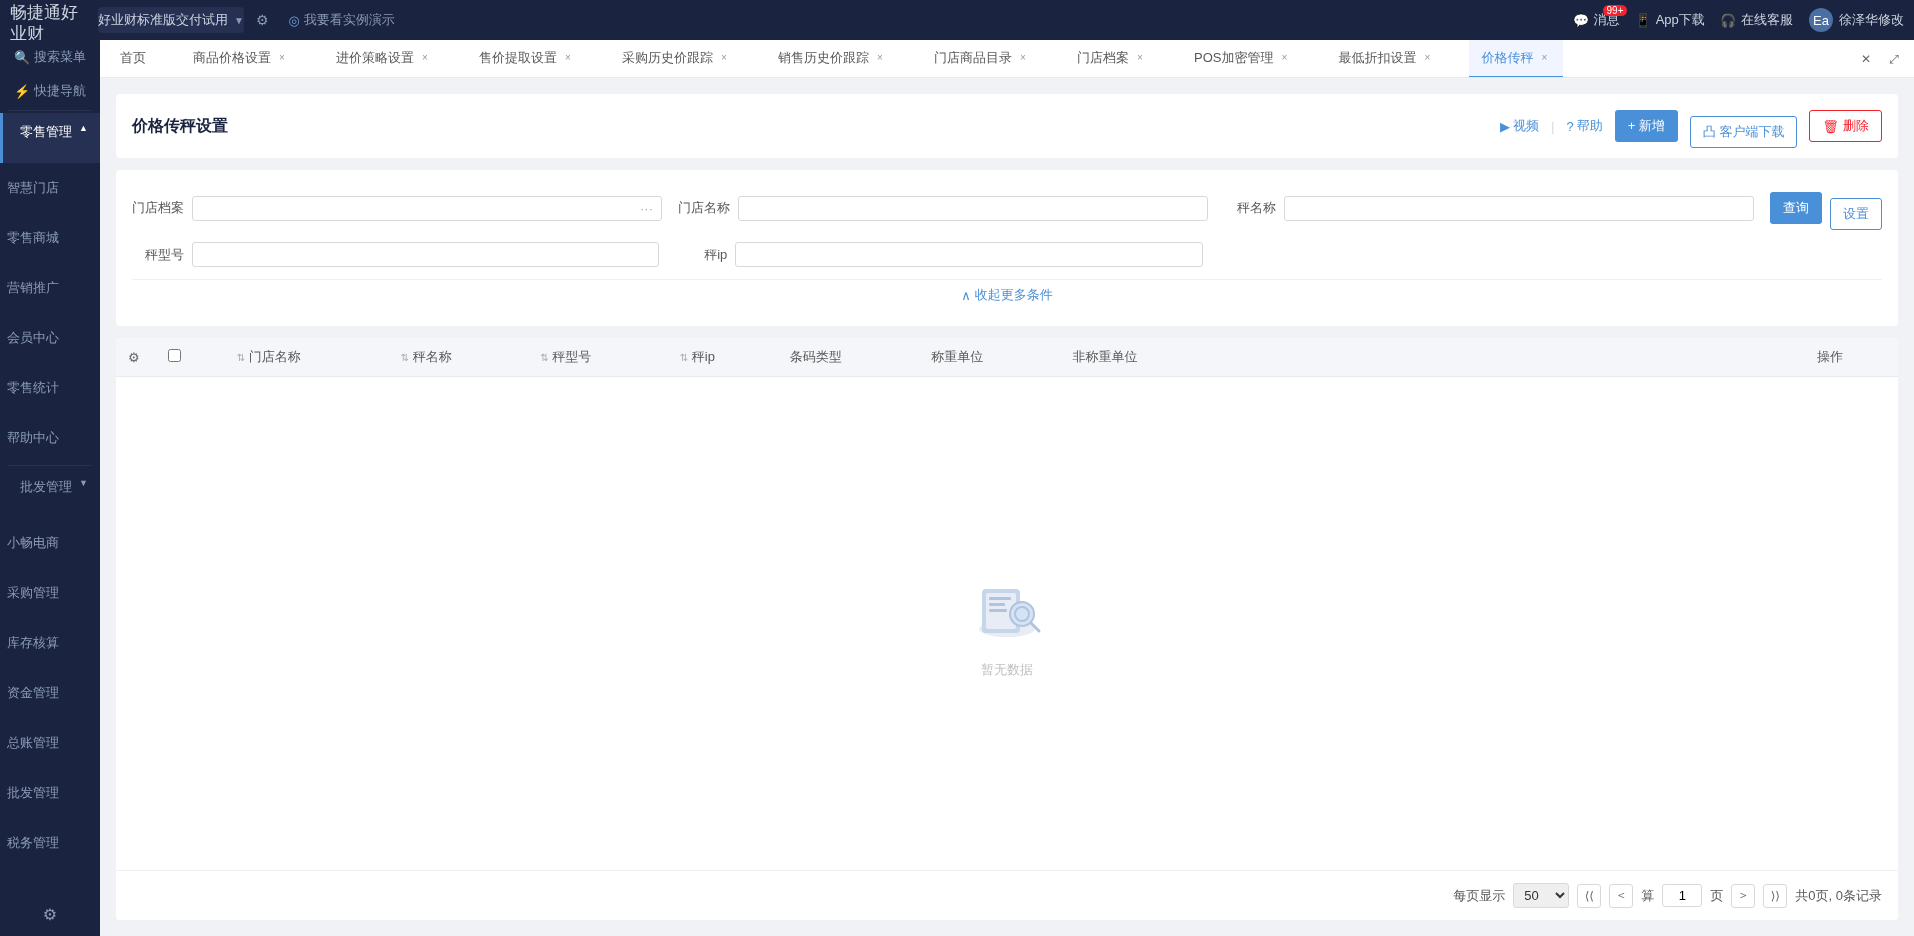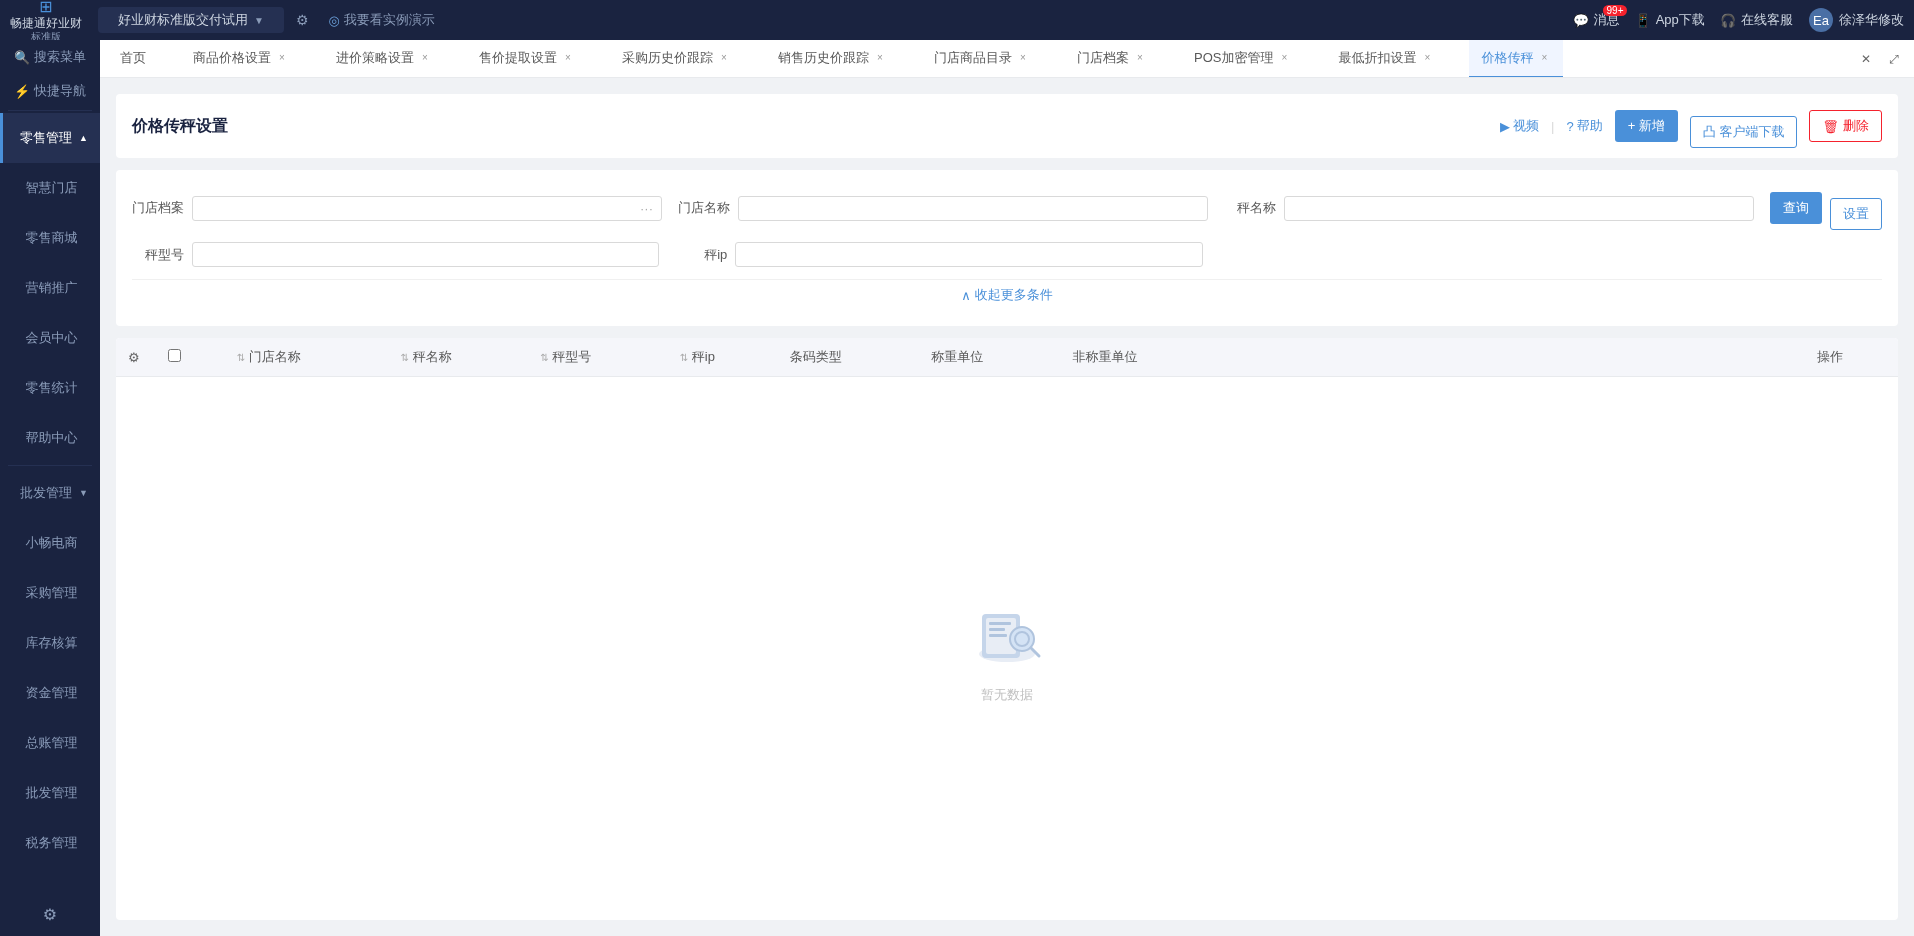--- a/index.html
+++ b/index.html
@@ -30,21 +30,21 @@
     }
     .top-bar-logo .logo-text {
       font-size: 10px;
       color: #8a9bb8;
     }
     .top-bar-select {
       display: flex;
       align-items: center;
       background: #253052;
       border-radius: 4px;
-      padding: 4px 20px;
+      padding: 4px 0;
       color: #cdd5e0;
       cursor: pointer;
       font-size: 12px;
       gap: 6px;
     }
     .top-bar-select .chevron { color: #8a9bb8; font-size: 10px; }
     .top-bar-gear {
       margin-left: 8px;
       color: #8a9bb8;
       cursor: pointer;
@@ -112,21 +112,21 @@
       width: 100px;
       background: #1a2340;
       display: flex;
       flex-direction: column;
       flex-shrink: 0;
       overflow-y: auto;
     }
     .sidebar-item {
       display: flex;
       flex-direction: column;
-      align-items: center;
+      align-items: flex-start;
       justify-content: center;
       padding: 10px 4px;
       color: #8a9bb8;
       cursor: pointer;
       font-size: 12px;
       text-align: center;
       gap: 2px;
       min-height: 50px;
       border-left: 3px solid transparent;
     }
@@ -435,21 +435,21 @@
       font-size: 13px;
     }
     .pagination-info { color: #595959; font-size: 13px; }
   </style>
 </head>
 <body>
 
 <div class="top-bar">
   <div class="top-bar-logo">
     <span class="logo-icon">⊞</span>
-    <span style="font-size:12px;color:#cdd5e0;">畅捷通好业财</span>
+    <span style="font-size:17px;color:#cdd5e0;">畅捷通好业财</span>
     <span class="logo-text">标准版</span>
   </div>
 
   <div class="top-bar-select">
     <span>好业财标准版交付试用</span>
     <span class="chevron">▼</span>
   </div>
   <div class="top-bar-gear">⚙</div>
 
   <div class="top-bar-demo">
@@ -710,17 +710,33 @@
             <rect x="22" y="28" width="22" height="3" rx="1" fill="#b0c4de"></rect>
             <rect x="22" y="34" width="16" height="3" rx="1" fill="#b0c4de"></rect>
             <rect x="22" y="40" width="18" height="3" rx="1" fill="#b0c4de"></rect>
             <circle cx="55" cy="45" r="12" fill="#d4e3f5" stroke="#b0c4de" stroke-width="2"></circle>
             <line x1="64" y1="54" x2="72" y2="62" stroke="#b0c4de" stroke-width="3" stroke-linecap="round"></line>
             <circle cx="55" cy="45" r="7" fill="none" stroke="#b0c4de" stroke-width="2"></circle>
           </svg>
           <span>暂无数据</span>
         </div>
 
+        <div class="pagination">
+          <span class="pagination-label">每页显示</span>
+          <select class="pagination-select">
+            <option>20</option>
+            <option selected="">50</option>
+            <option>100</option>
+          </select>
+          <div class="pagination-btn">⟨⟨</div>
+          <div class="pagination-btn">＜</div>
+          <span class="pagination-label">算</span>
+          <input type="text" class="pagination-input" value="1" style="">
+          <span class="pagination-label">页</span>
+          <div class="pagination-btn">＞</div>
+          <div class="pagination-btn">⟩⟩</div>
+          <span class="pagination-info">共0页, 0条记录</span>
+        </div>
       </div>
 
     </div>
   </div>
 </div>
 
 </body></html>

